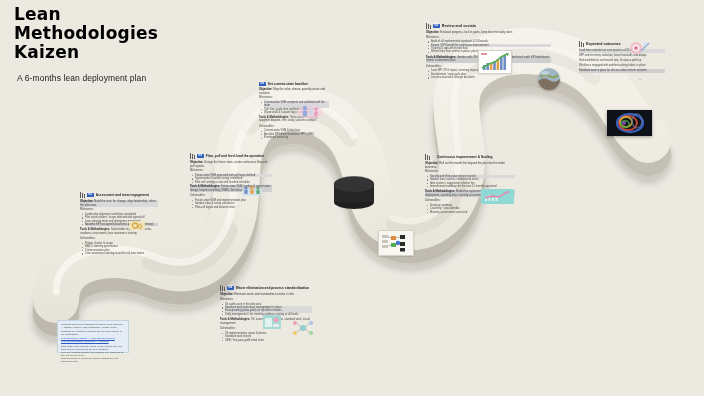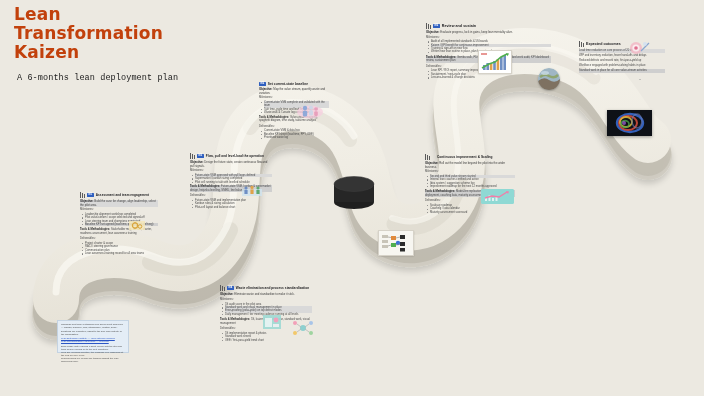--- a/index.html
+++ b/index.html
@@ -8,26 +8,26 @@
     background:#ece9e1;
     font-family:"Liberation Sans", sans-serif;
     -webkit-font-smoothing:antialiased;
   }
   #canvas{position:absolute;inset:0;}
 
   
   .title-block{position:absolute;left:14px;top:5px;width:230px;}
   .title-line{
     font-family:"DejaVu Sans", sans-serif;
-    font-weight:900;font-size:17px;line-height:19px;color:#c2410c;
+    font-weight:900;font-size:17px;line-height:19px;color:#000000;
     letter-spacing:.2px;
   }
   .subtitle{
     margin-top:11px;margin-left:3px;
-    font-family:Liberation Mono, monospace;
+    font-family:Liberation Sans, sans-serif;
     font-size:8.5px;color:#1b1b1b;letter-spacing:.1px;
   }
 
   
   .road-wrap{position:absolute;left:0;top:0;width:704px;height:396px;}
 
   
   .block{position:absolute;}
   .blk-head{display:flex;align-items:center;gap:2px;margin-bottom:2px;}
   .blk-icon{
@@ -167,21 +167,21 @@
                  C 272 90, 332 98, 354 136" fill="none" stroke="#faf8f2" stroke-width="7" stroke-opacity=".75" stroke-linecap="round"></path>
         <path d="M 392 218 C 424 230, 450 208, 456 178
                  C 466 138, 438 98, 468 66
                  C 498 34, 566 42, 596 72" fill="none" stroke="#faf8f2" stroke-width="6" stroke-opacity=".6" stroke-linecap="round"></path>
       </g>
     </svg>
   </div>
 
   <div class="title-block">
     <div class="title-line">Lean</div>
-    <div class="title-line">Transformation</div>
+    <div class="title-line">Methodologies</div>
     <div class="title-line">Kaizen</div>
     <div class="subtitle">A 6-months  lean deployment plan</div>
   </div>
 
   <div class="block" style="left:426px;top:23px;width:125px;">
     <div class="blk-head">
       <span class="blk-icon"></span>
       <span class="blk-tag">M5</span>
       <span class="blk-title">Review and sustain</span>
     </div>

